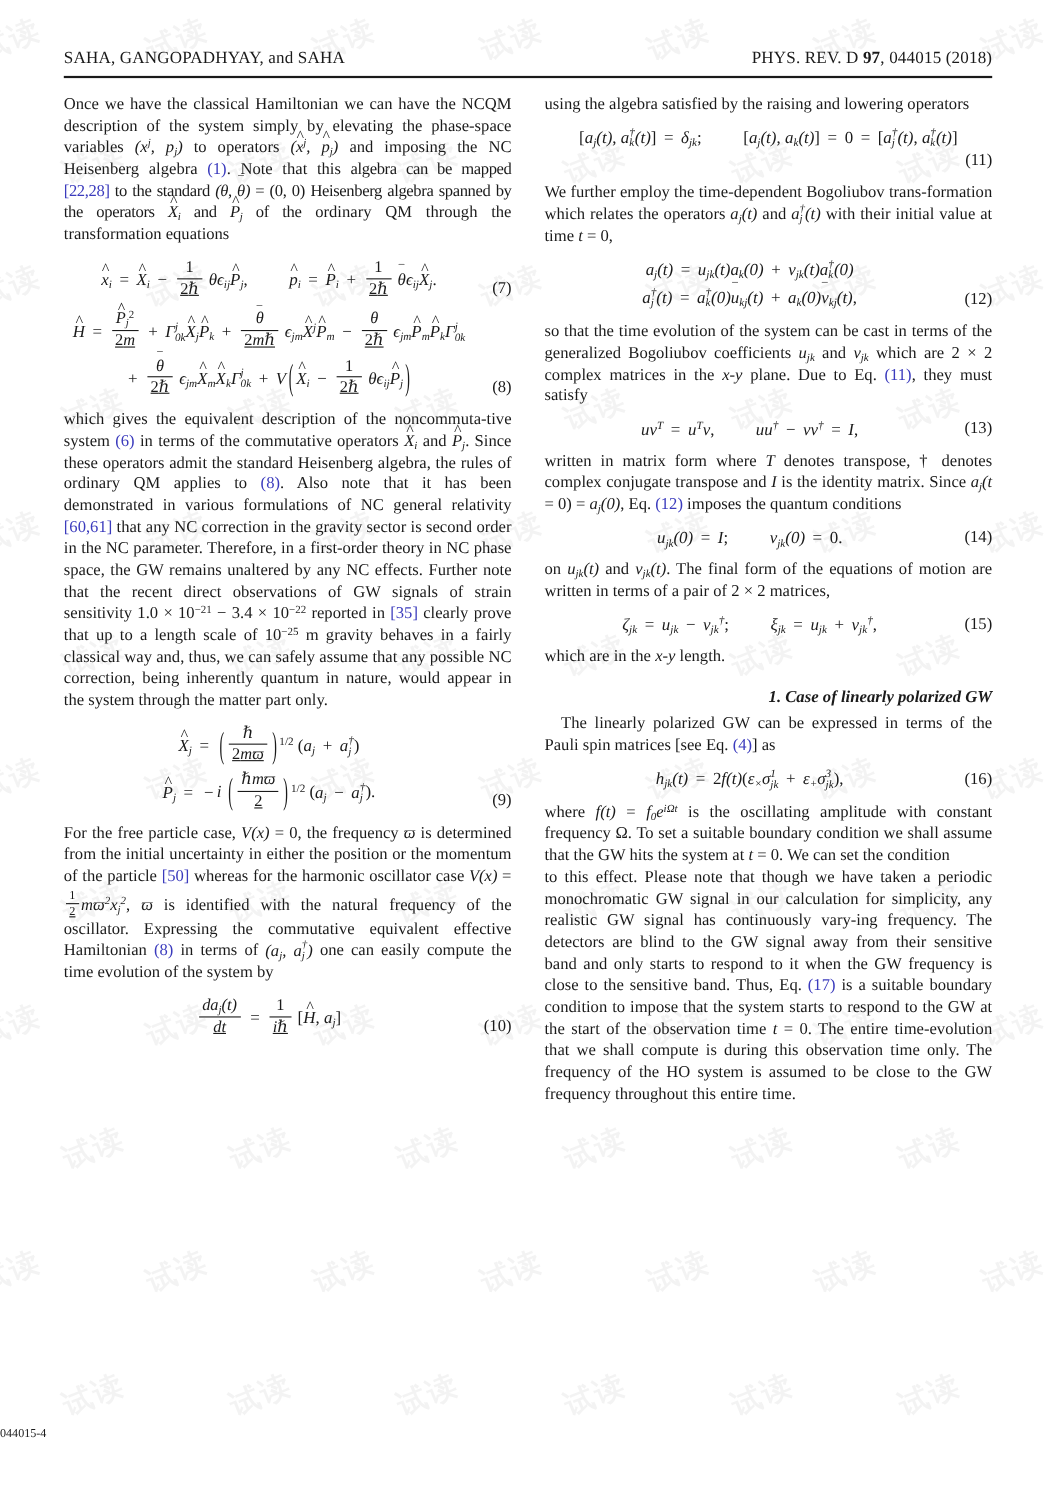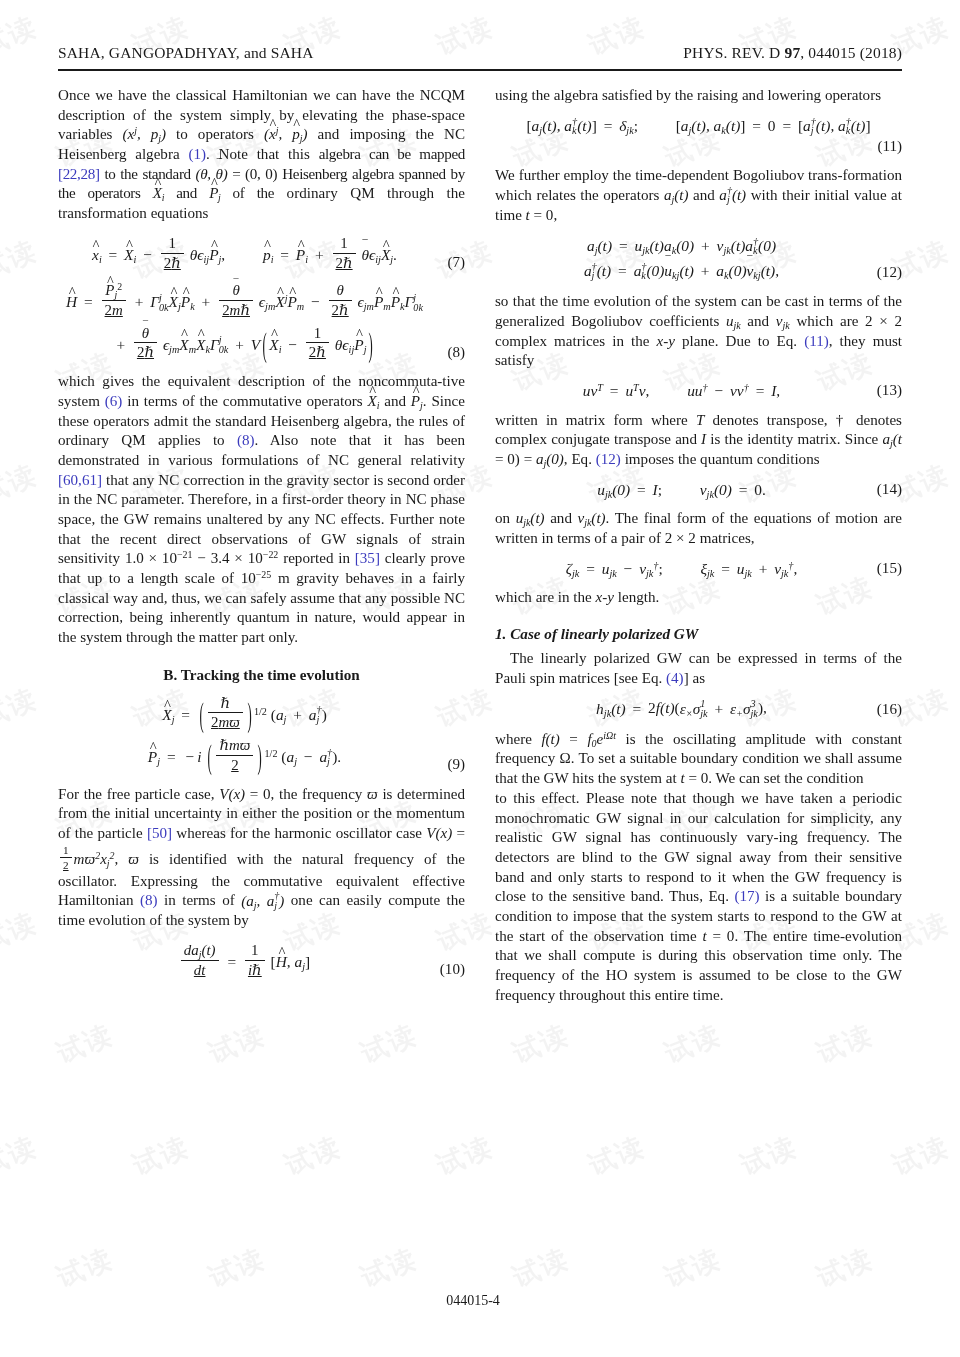--- a/index.html
+++ b/index.html
@@ -91,21 +91,21 @@
   h2.sec {
     font-size: 15.2px;
     font-weight: bold;
     text-align: center;
     margin: 18px 0 7px 0;
   }
   h3.subsec {
     font-size: 15.2px;
     font-weight: bold;
     font-style: italic;
-    text-align: left;
+    text-align: right;
     margin: 17px 0 6px 0;
   }
 
   
   .eq {
     position: relative;
     margin: 11px 0 11px 0;
     font-size: 15.4px;
     line-height: 1.15;
   }
@@ -207,22 +207,21 @@
     margin: 0 2px;
     vertical-align: -0.02em;
   }
 
   
   .folio {
     position: absolute;
     left: 0;
     right: 14px;
     bottom: 48px;
-    text-align: center;
-    font-size: 14px;
+    font-size: 11px;
     z-index: 3;
   }
 </style>
 </head>
 <body>
 
 <div id="watermark">
     <div class="wm" style="left: -20px; top: 18px;">试读</div>
     <div class="wm" style="left: 132px; top: 18px;">试读</div>
     <div class="wm" style="left: 284px; top: 18px;">试读</div>
@@ -368,21 +367,20 @@
             <span class="mi">θϵ<sub>ij</sub><span class="hat"><span class="acc">^</span>P</span><sub>j</sub></span><span class="delim">)</span>
           </span>
         </div>
         <div class="eqnum">(8)</div>
       </div>
 
       <p class="body">
         <span>which gives the equivalent description of the noncommuta-tive system </span><span class="ref">(6)</span><span> in terms of the commutative operators </span><span class="mi"><span class="hat"><span class="acc">^</span>X</span><sub>i</sub></span><span> and </span><span class="mi"><span class="hat"><span class="acc">^</span>P</span><sub>j</sub></span><span>. Since these operators admit the standard Heisenberg algebra, the rules of ordinary QM applies to </span><span class="ref">(8)</span><span>. Also note that it has been demonstrated in various formulations of NC general relativity </span><span class="ref">[60,61]</span><span> that any NC correction in the gravity sector is second order in the NC parameter. Therefore, in a first-order theory in NC phase space, the GW remains unaltered by any NC effects. Further note that the recent direct observations of GW signals of strain sensitivity </span><span>1.0 × 10</span><sup>−21</sup><span> − </span><span>3.4 × 10</span><sup>−22</sup><span> reported in </span><span class="ref">[35]</span><span> clearly prove that up to a length scale of </span><span>10</span><sup>−25</sup><span> m gravity behaves in a fairly classical way and, thus, we can safely assume that any possible NC correction, being inherently quantum in nature, would appear in the system through the matter part only.</span>
       </p>
 
-      <h2 class="sec">B. Tracking the time evolution</h2>
 
 
       <div class="eq">
         <div class="eqbody">
           <span class="eqline">
             <span class="mi"><span class="hat"><span class="acc">^</span>X</span><sub>j</sub></span> <span class="op">=</span>
             <span class="delim">(</span><span class="frac"><span class="num"><span class="mi">ℏ</span></span><span class="den">2<span class="mi">mϖ</span></span></span><span class="delim">)</span><sup>1/2</sup>
             (<span class="mi">a<sub>j</sub></span> <span class="op">+</span> <span class="mi">a<span class="subsup"><span class="t">†</span><span class="b">j</span></span></span>)
           </span>
           <span class="eqline">

